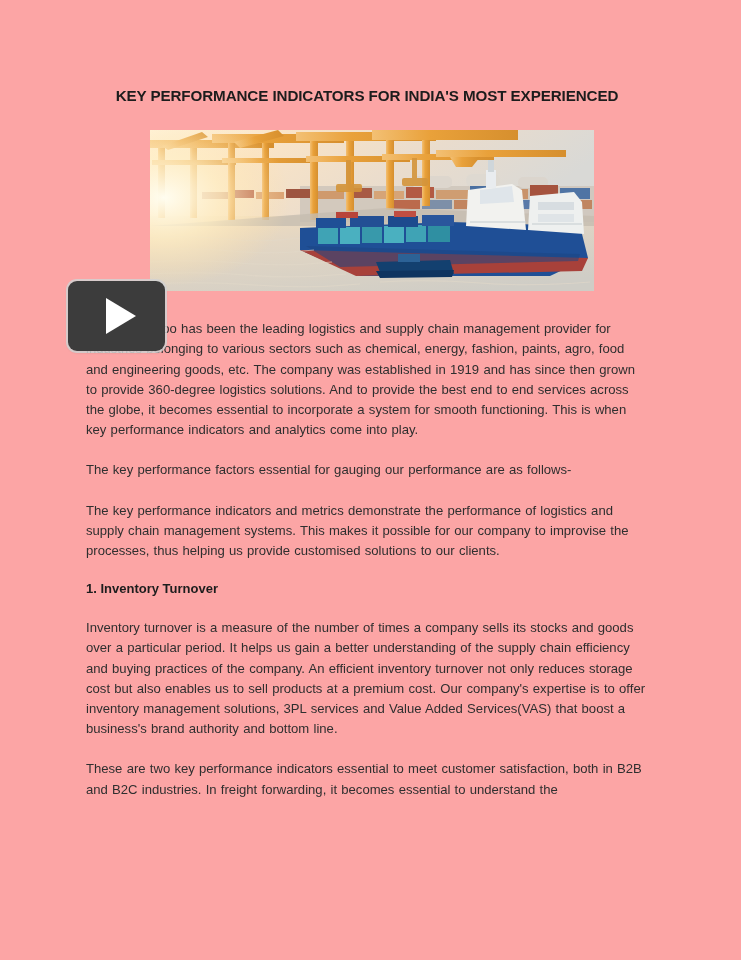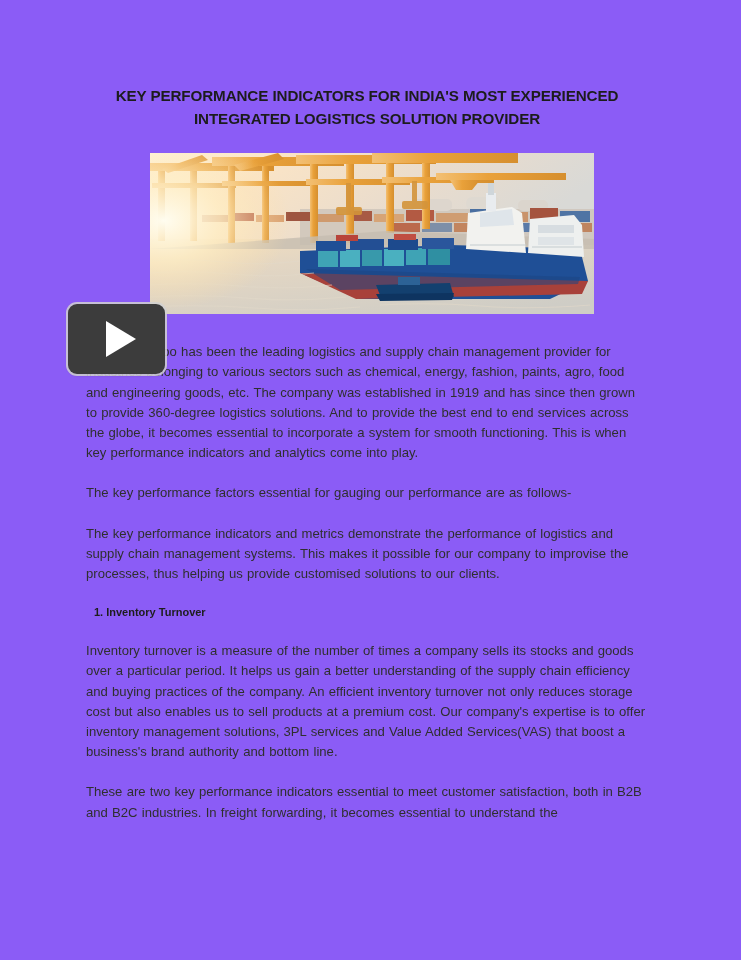--- a/index.html
+++ b/index.html
@@ -13,21 +13,21 @@
     font-family: "Liberation Sans", sans-serif;
     color: #2b2b2b;
     overflow: hidden;
     position: relative;
   }
 
   .page {
     position: relative;
     width: 741px;
     height: 960px;
-    background: #8b5cf6;
+    background: #fca5a5;
     box-sizing: border-box;
   }
 
   .content {
     position: absolute;
     left: 86px;
     top: 84px;
     width: 562px;
   }
 
@@ -90,43 +90,42 @@
     font-size: 13.1px;
     line-height: 20.2px;
     color: #2f2f2f;
     margin: 0;
     text-align: left;
     word-spacing: 0.6px;
   }
   .para + .para { margin-top: 20px; }
 
   .sec-head {
-    font-size: 11px;
+    font-size: 13px;
     font-weight: bold;
     color: #1d1d1d;
     line-height: 20px;
-    margin: 8px;
+    margin: 0;
   }
 
   .block-after-head { margin-top: 18px; }
   .block-tight { margin-top: 11px; }
 
   #p-intro { position: relative; z-index: 5; }
 </style>
 </head>
 <body>
 
 <div class="page">
 
   <div class="content">
 
     <h1 class="doc-title">
       <span>KEY PERFORMANCE INDICATORS FOR INDIA'S MOST EXPERIENCED</span>
       <br>
-      <span>INTEGRATED LOGISTICS SOLUTION PROVIDER</span>
     </h1>
 
     <div class="hero-wrap">
 
       <div class="hero-img">
         <svg class="hero-svg" viewBox="0 0 444 161" preserveAspectRatio="none">
           <defs>
             <linearGradient id="skyGrad" x1="0" y1="0" x2="1" y2="0.3">
               <stop offset="0%" stop-color="#fff6e2"></stop>
               <stop offset="28%" stop-color="#fae4c6"></stop>

